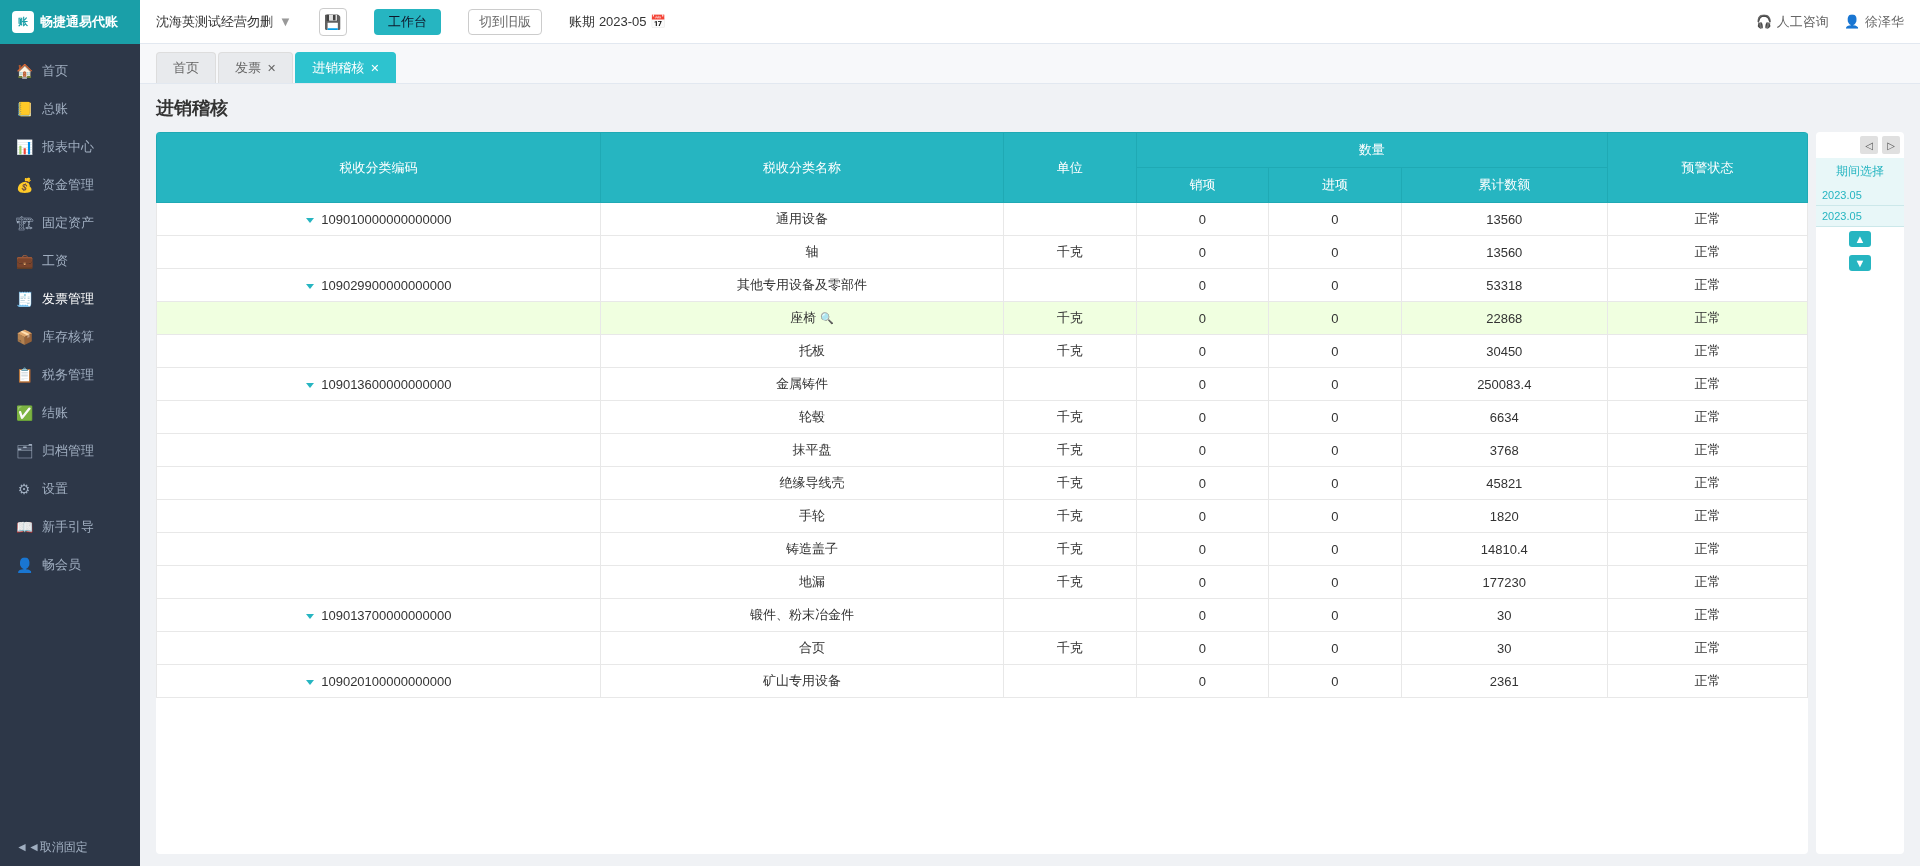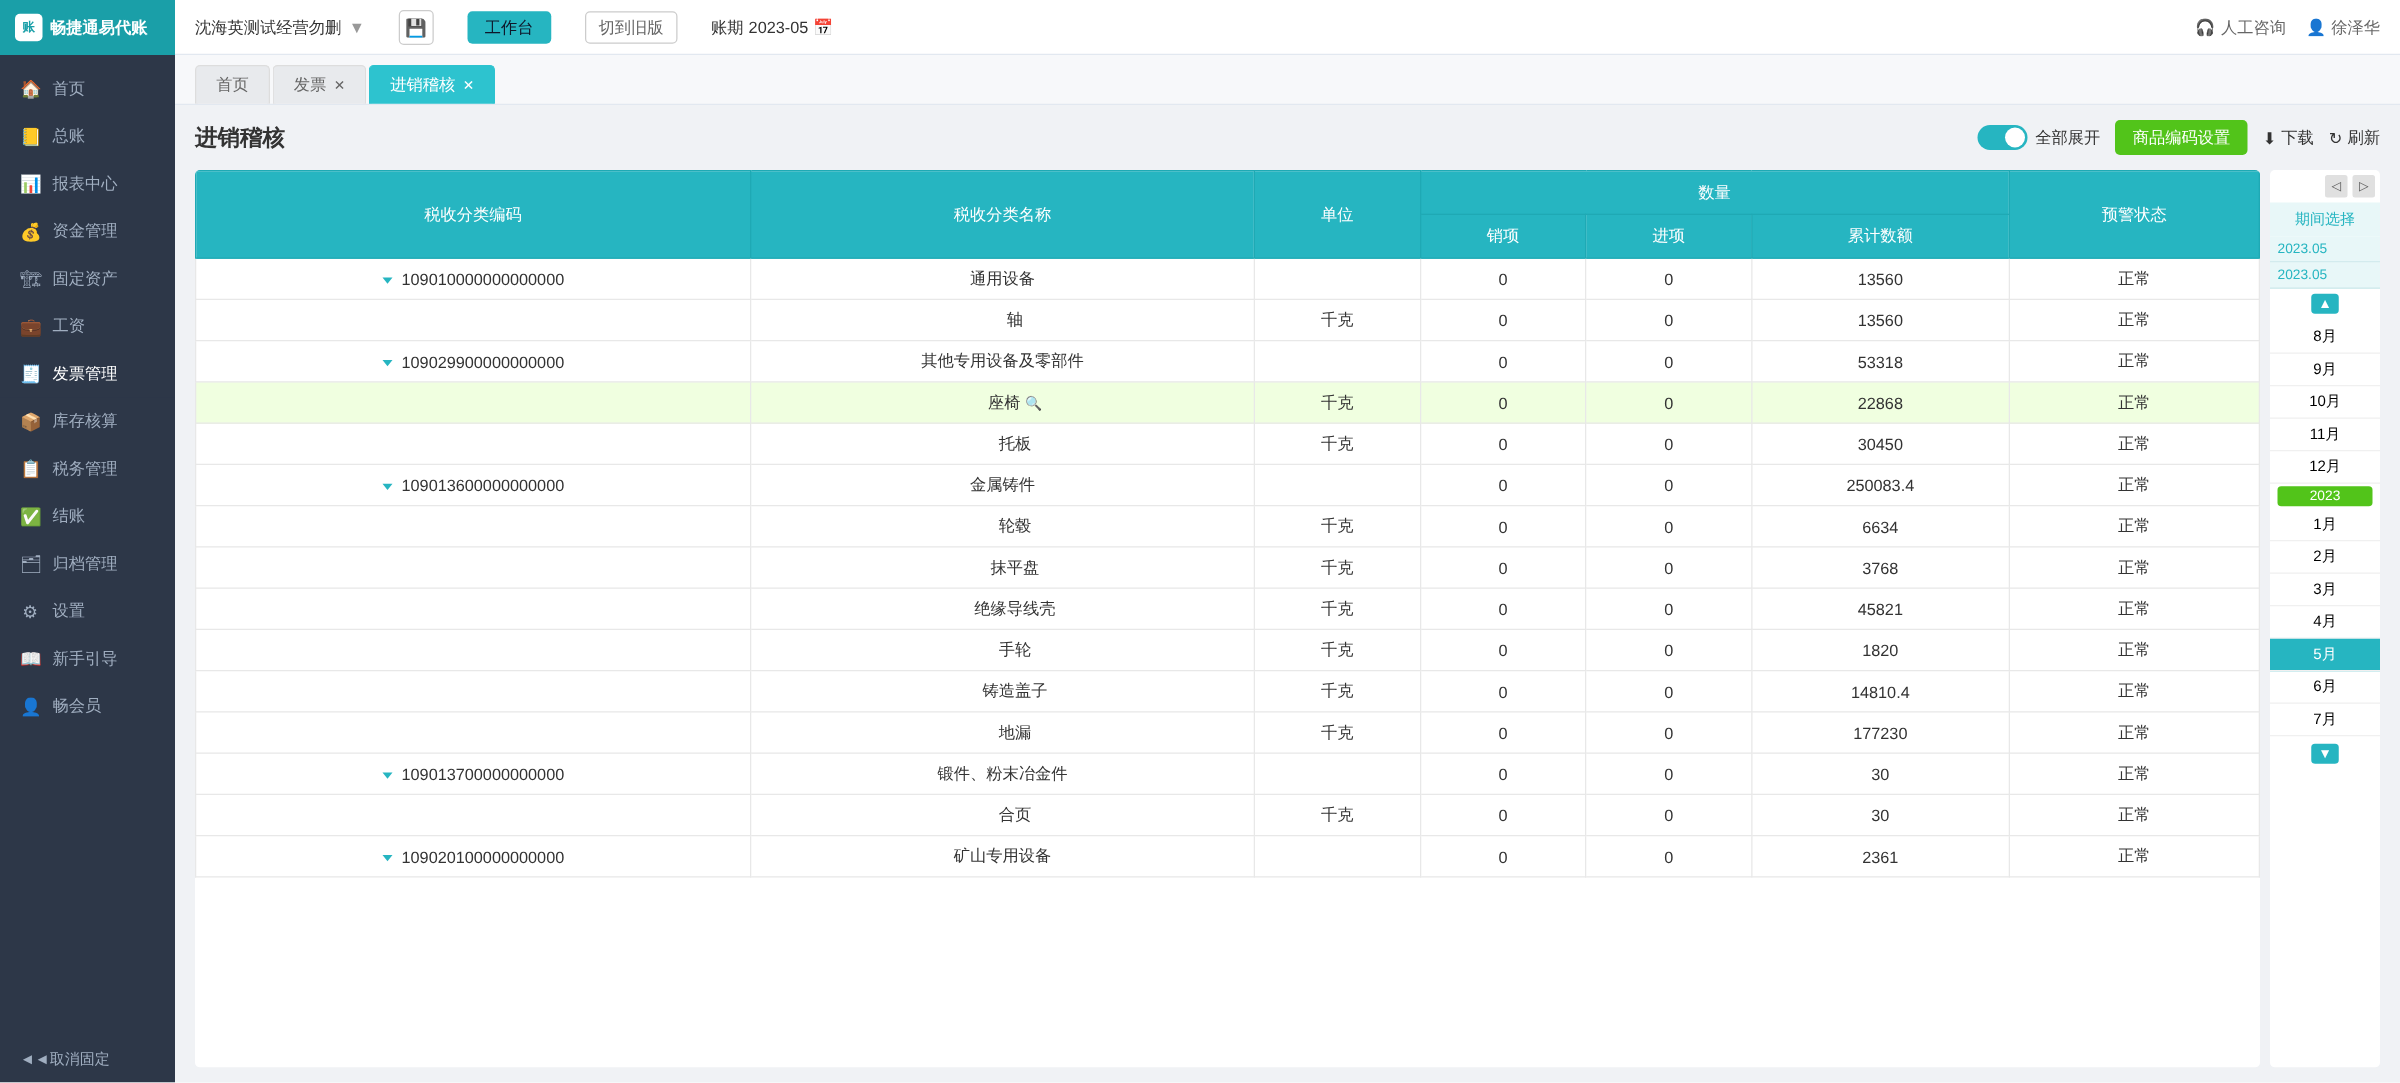--- a/index.html
+++ b/index.html
@@ -404,37 +404,20 @@
     <div class="tab active">
       <span>进销稽核</span>
       <span class="tab-close">✕</span>
     </div>
   </div>
 
   <div class="page-content">
 
     <div class="page-header">
       <div class="page-title">进销稽核</div>
-      <div class="page-actions">
-        <div class="toggle-wrap">
-          <div class="toggle"></div>
-          <span>全部展开</span>
-        </div>
-        <div class="btn-product-code">
-          <span>商品编码设置</span>
-        </div>
-        <div class="btn-download">
-          <span>⬇</span>
-          <span>下载</span>
-        </div>
-        <div class="btn-refresh">
-          <span>↻</span>
-          <span>刷新</span>
-        </div>
-      </div>
     </div>
 
     <div class="table-wrap">
 
       <div class="table-container">
         <table>
           <thead>
             <tr>
               <th rowspan="2">税收分类编码</th>
               <th rowspan="2">税收分类名称</th>
@@ -615,35 +598,20 @@
           <span>2023.05</span>
         </div>
         <div style="background:#e8f7f8; padding:4px 6px; font-size:11px; color:#26b5c1; border-bottom:1px solid #cce8ea;">
           <span>2023.05</span>
         </div>
 
         <div style="display:flex; flex-direction:column; align-items:center; padding:4px 0; gap:3px;">
           <div style="width:22px;height:16px;background:#26b5c1;color:white;display:flex;align-items:center;justify-content:center;border-radius:3px;cursor:pointer;font-size:11px;">▲</div>
         </div>
 
-        <div style="padding:2px 0; font-size:12px;">
-          <div style="padding:4px 8px;border-bottom:1px solid #f0f0f0;text-align:center;cursor:pointer;">8月</div>
-          <div style="padding:4px 8px;border-bottom:1px solid #f0f0f0;text-align:center;cursor:pointer;">9月</div>
-          <div style="padding:4px 8px;border-bottom:1px solid #f0f0f0;text-align:center;cursor:pointer;">10月</div>
-          <div style="padding:4px 8px;border-bottom:1px solid #f0f0f0;text-align:center;cursor:pointer;">11月</div>
-          <div style="padding:4px 8px;border-bottom:1px solid #f0f0f0;text-align:center;cursor:pointer;">12月</div>
-          <div style="margin:2px 6px;background:#52c41a;color:white;font-size:11px;padding:2px;text-align:center;border-radius:3px;">2023</div>
-          <div style="padding:4px 8px;border-bottom:1px solid #f0f0f0;text-align:center;cursor:pointer;">1月</div>
-          <div style="padding:4px 8px;border-bottom:1px solid #f0f0f0;text-align:center;cursor:pointer;">2月</div>
-          <div style="padding:4px 8px;border-bottom:1px solid #f0f0f0;text-align:center;cursor:pointer;">3月</div>
-          <div style="padding:4px 8px;border-bottom:1px solid #f0f0f0;text-align:center;cursor:pointer;">4月</div>
-          <div style="padding:4px 8px;border-bottom:1px solid #f0f0f0;text-align:center;cursor:pointer;background:#26b5c1;color:white;">5月</div>
-          <div style="padding:4px 8px;border-bottom:1px solid #f0f0f0;text-align:center;cursor:pointer;">6月</div>
-          <div style="padding:4px 8px;border-bottom:1px solid #f0f0f0;text-align:center;cursor:pointer;">7月</div>
-        </div>
 
         <div style="display:flex; flex-direction:column; align-items:center; padding:4px 0; gap:3px;">
           <div style="width:22px;height:16px;background:#26b5c1;color:white;display:flex;align-items:center;justify-content:center;border-radius:3px;cursor:pointer;font-size:11px;">▼</div>
         </div>
       </div>
     </div>
   </div>
 </div>
 
 </body></html>

